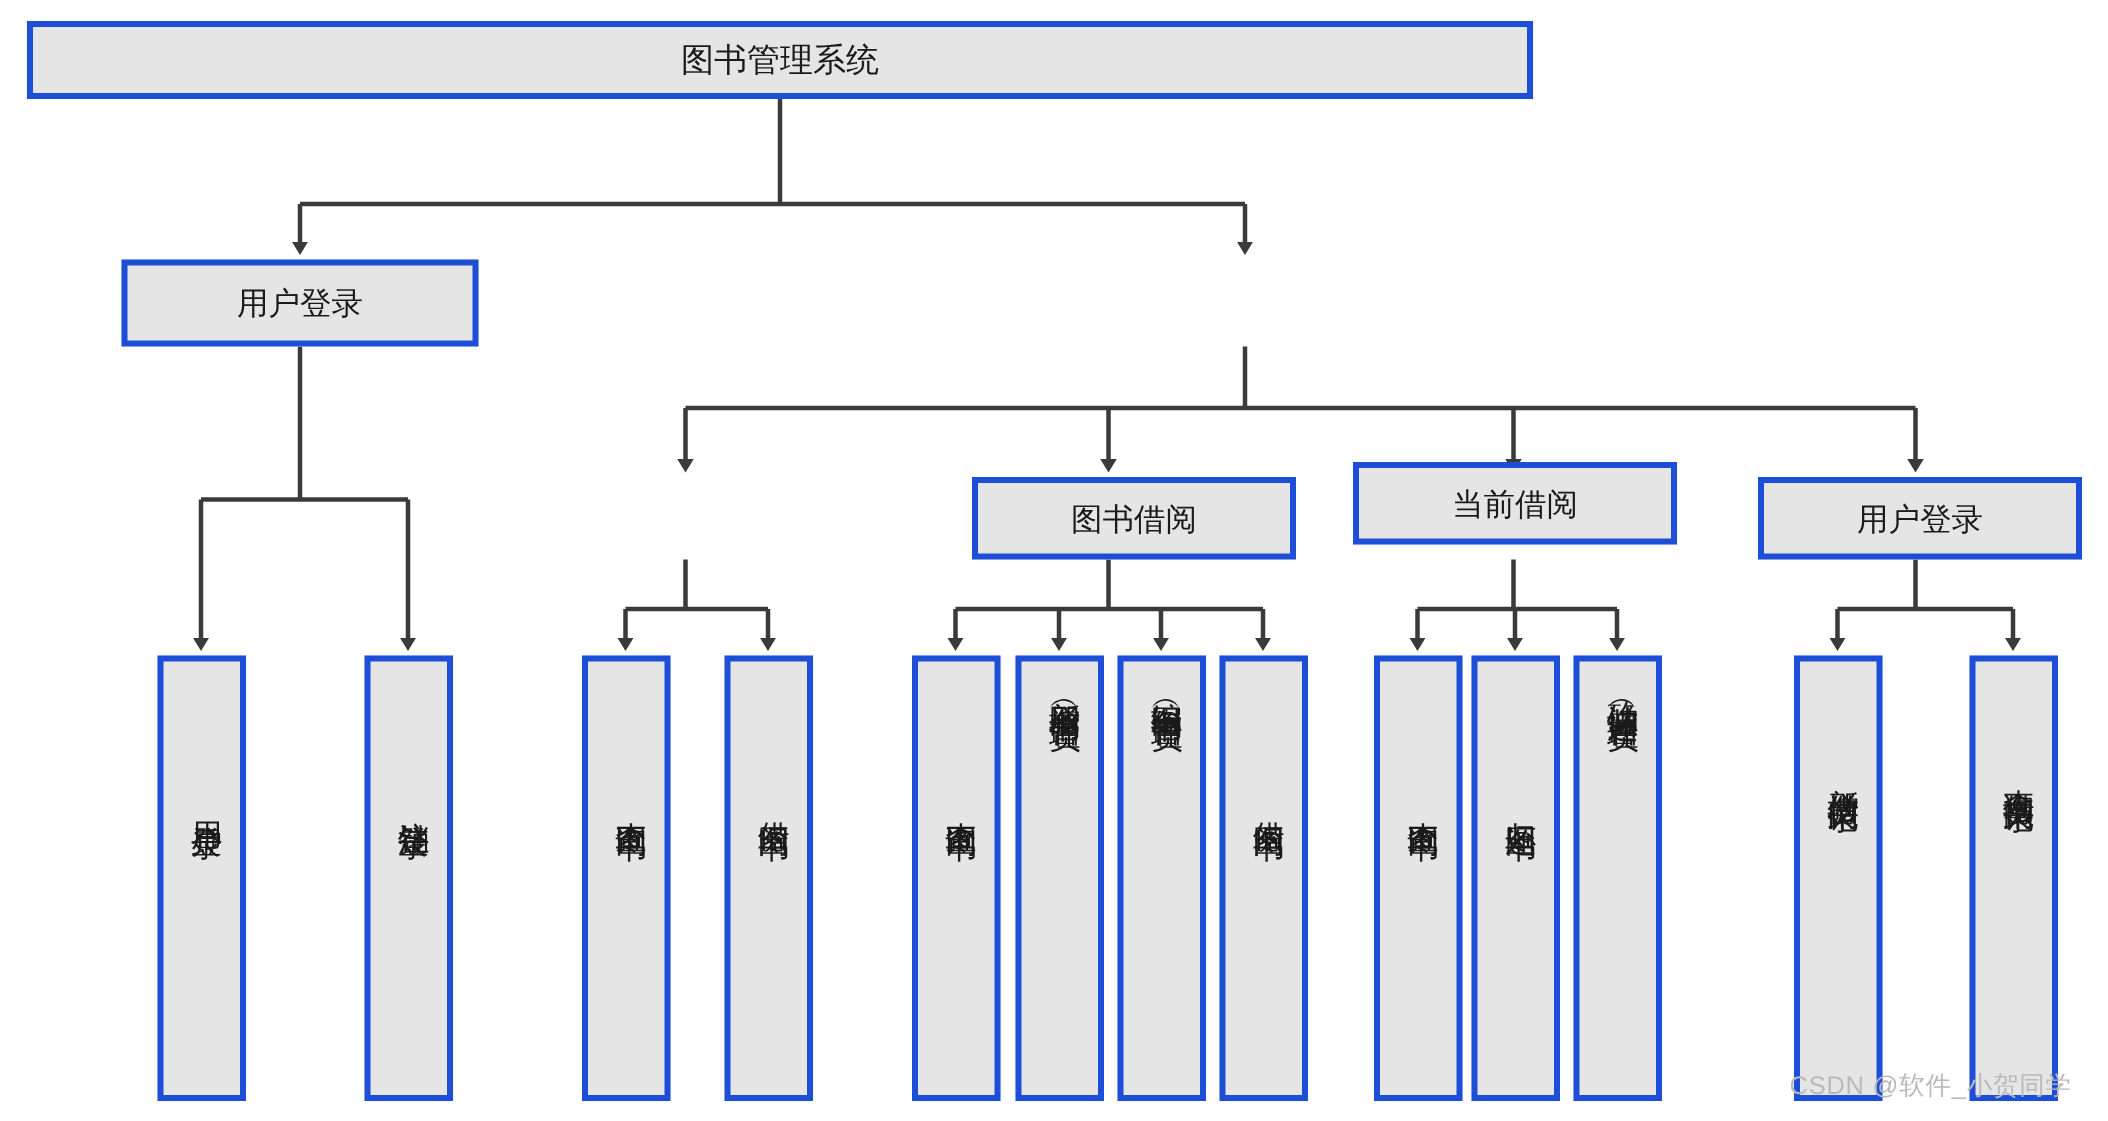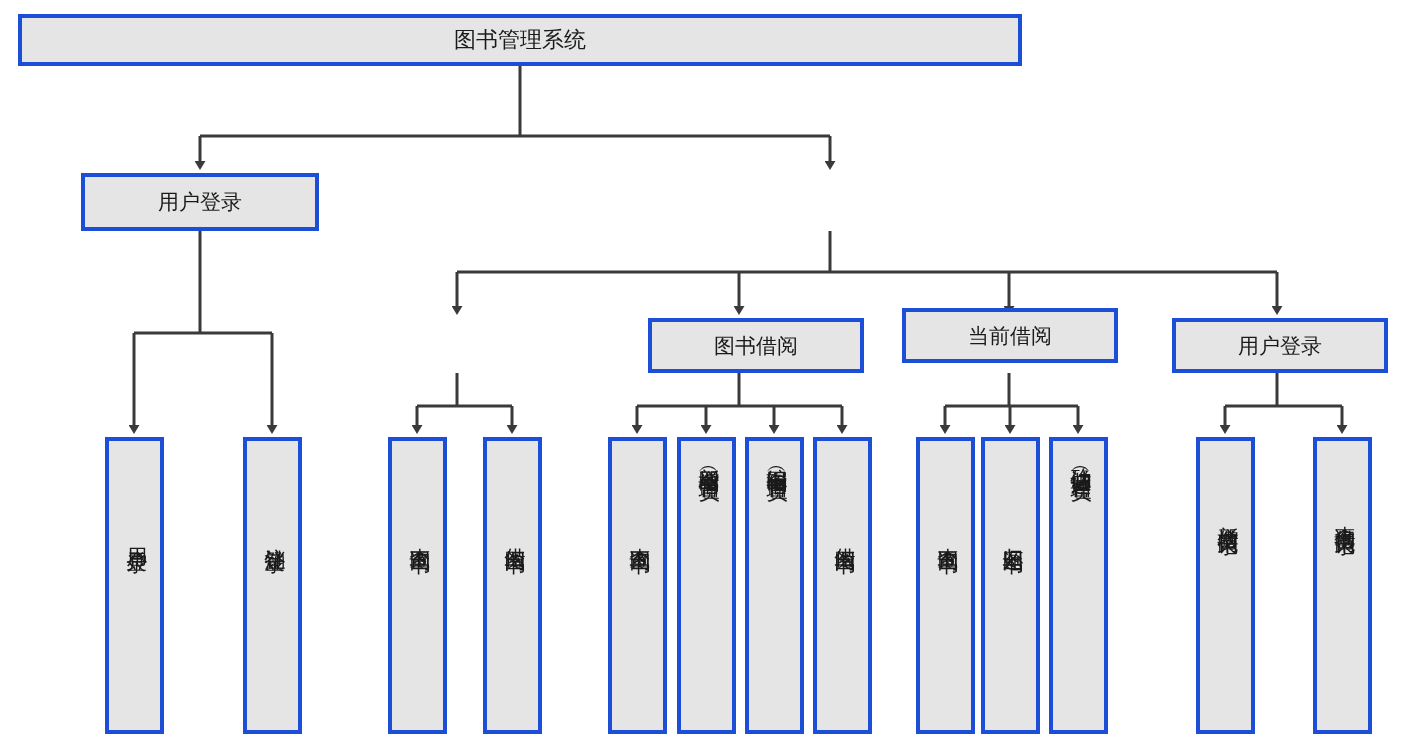--- a/index.html
+++ b/index.html
@@ -156,14 +156,15 @@
     <span class="vtext">确认归还（管理员）</span>
   </div>
 
   <div class="node leaf" style="left:1196px;top:437px;width:59px;height:297px;">
     <span class="vtext mid2">新增借阅记录</span>
   </div>
   <div class="node leaf" style="left:1313px;top:437px;width:59px;height:297px;">
     <span class="vtext mid2">查询借阅记录</span>
   </div>
 
+  <div class="watermark">CSDN @软件_小贺同学</div>
 
 </div>
 
 </body></html>

